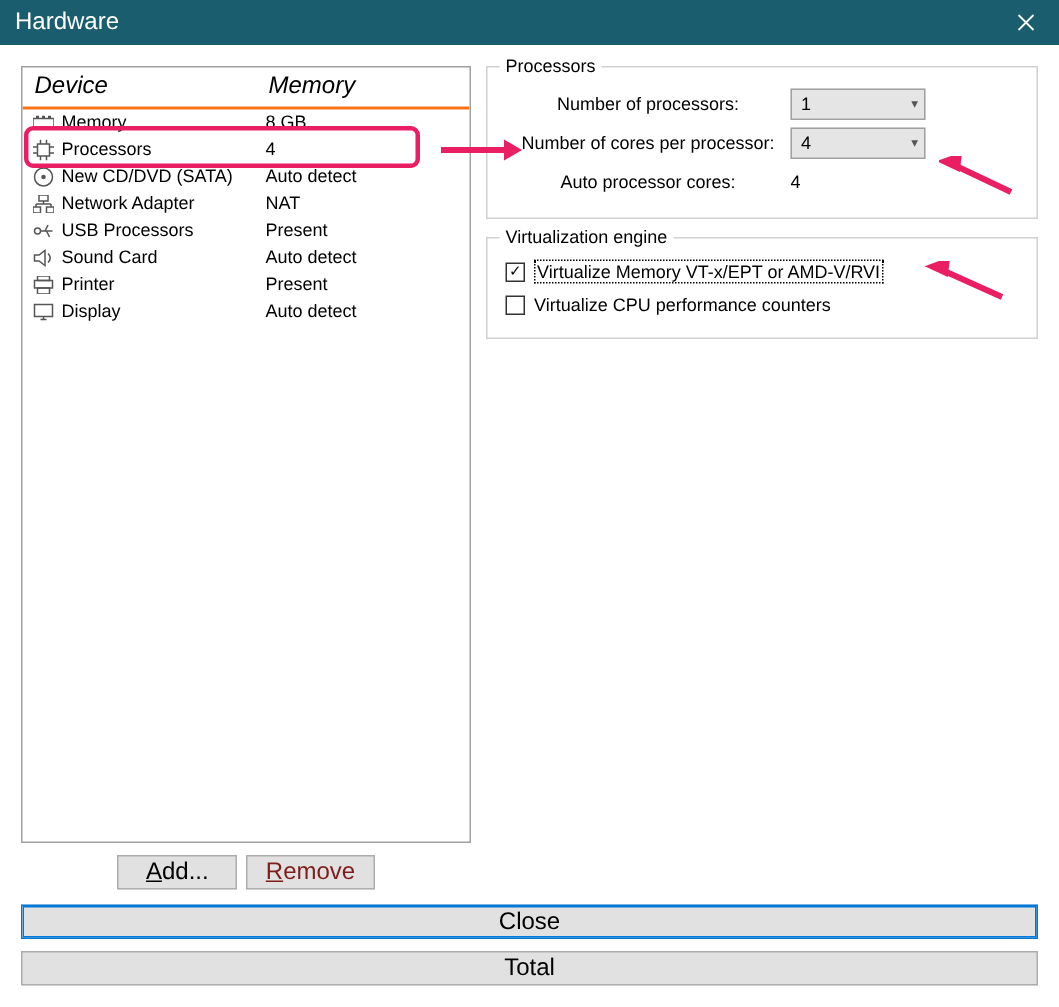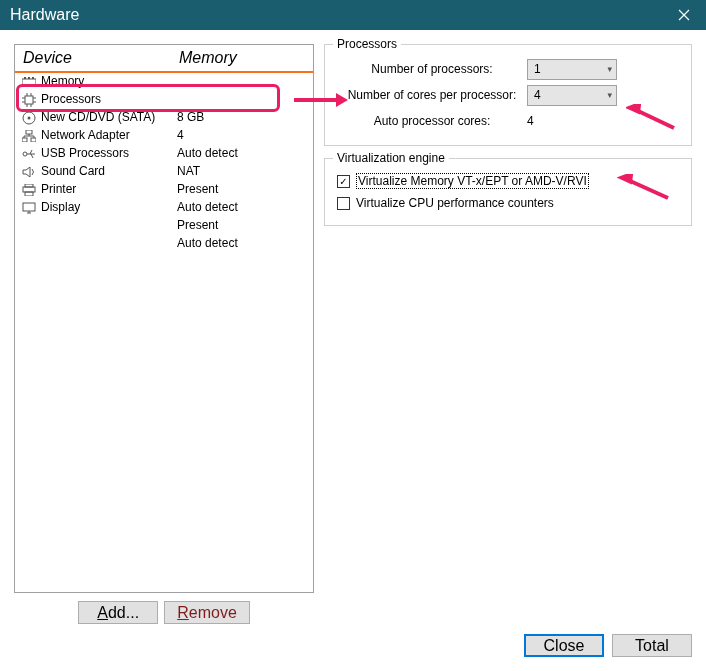--- a/index.html
+++ b/index.html
@@ -70,21 +70,21 @@
     }
     .device-row .dev-icon {
       width: 16px;
       height: 16px;
       margin-right: 4px;
       display: flex;
       align-items: center;
       justify-content: center;
     }
     .device-row .dev-name { width: 136px; }
-    .device-row .dev-summary { flex: 1; margin-top: 36px; }
+    .device-row .dev-summary { flex: 1; }
     .highlight-box {
       position: absolute;
       border: 3px solid #e91e63;
       border-radius: 6px;
       pointer-events: none;
       z-index: 10;
     }
     .arrow {
       position: absolute;
       pointer-events: none;
@@ -176,20 +176,21 @@
     }
     .dotted-focus {
       border: 1px dotted #000;
       padding: 0 1px;
     }
     .bottom-buttons {
       display: flex;
       justify-content: flex-end;
       gap: 8px;
       margin-top: 10px;
+      flex-direction: column;
     }
     .underline-letter { text-decoration: underline; }
   </style>
 </head>
 <body>
 
 <div class="titlebar">
   <span class="titlebar-title">Hardware</span>
   <div class="titlebar-close">
     <svg width="12" height="12" viewBox="0 0 12 12">

